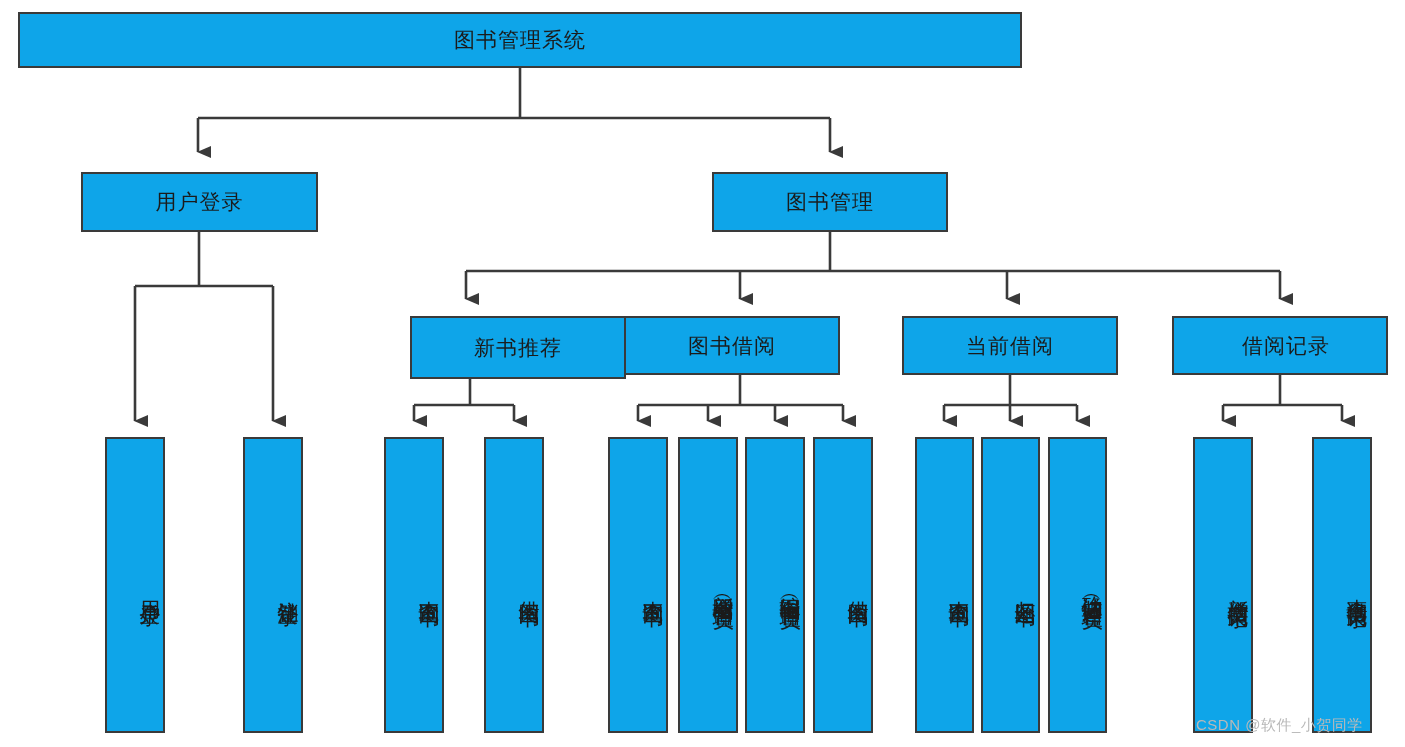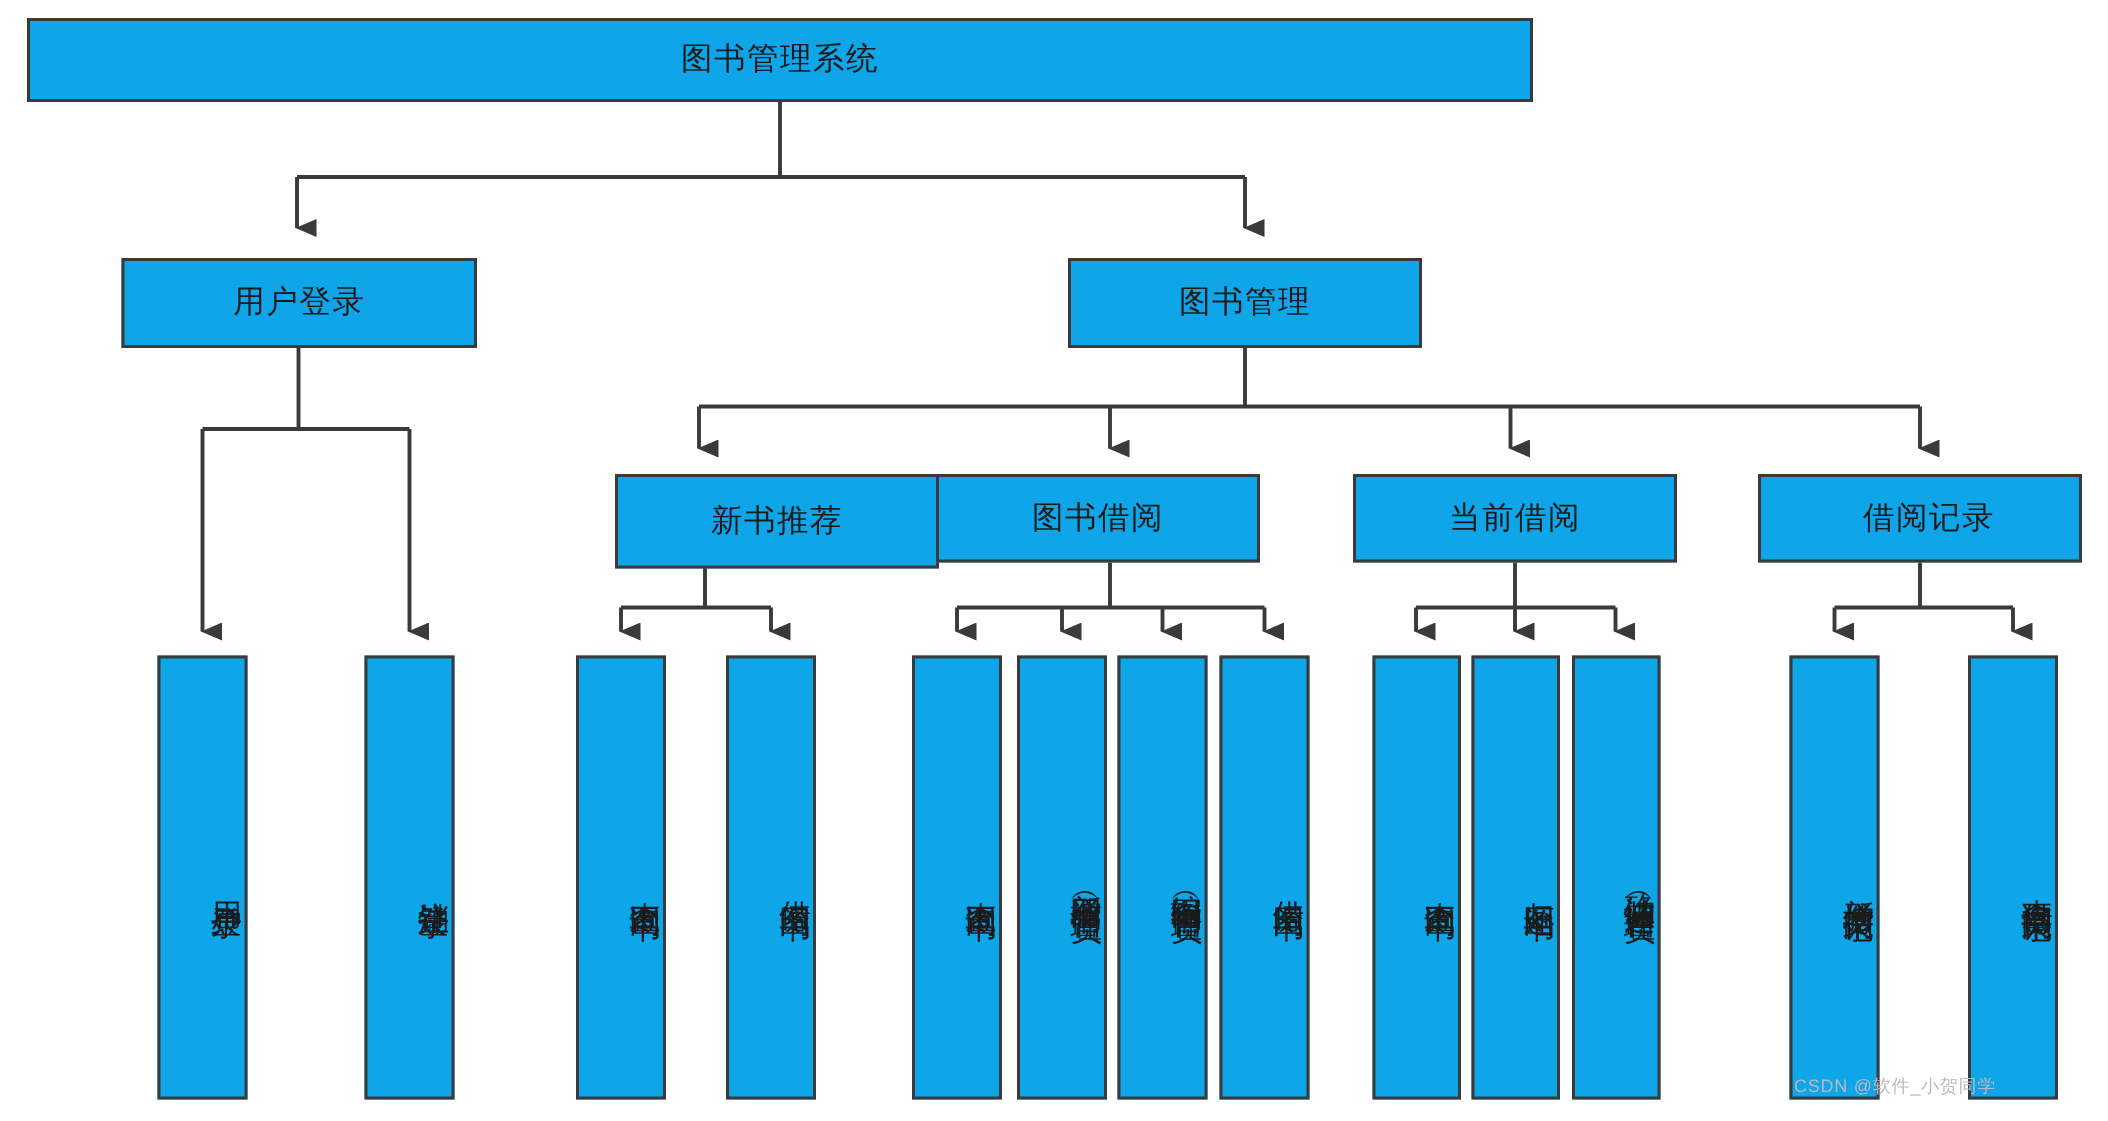--- a/index.html
+++ b/index.html
@@ -50,21 +50,21 @@
     justify-content: center;
     padding-top: 6px;
   }
   .node.vert .vlabel {
     writing-mode: vertical-rl;
     text-orientation: upright;
     white-space: nowrap;
   }
   .watermark {
     position: absolute;
-    font-size: 12px;
+    font-size: 15px;
     color: #b9b9b9;
     letter-spacing: 0.5px;
     white-space: nowrap;
     user-select: none;
   }
 </style>
 </head>
 <body>
 
 <div id="canvas">

